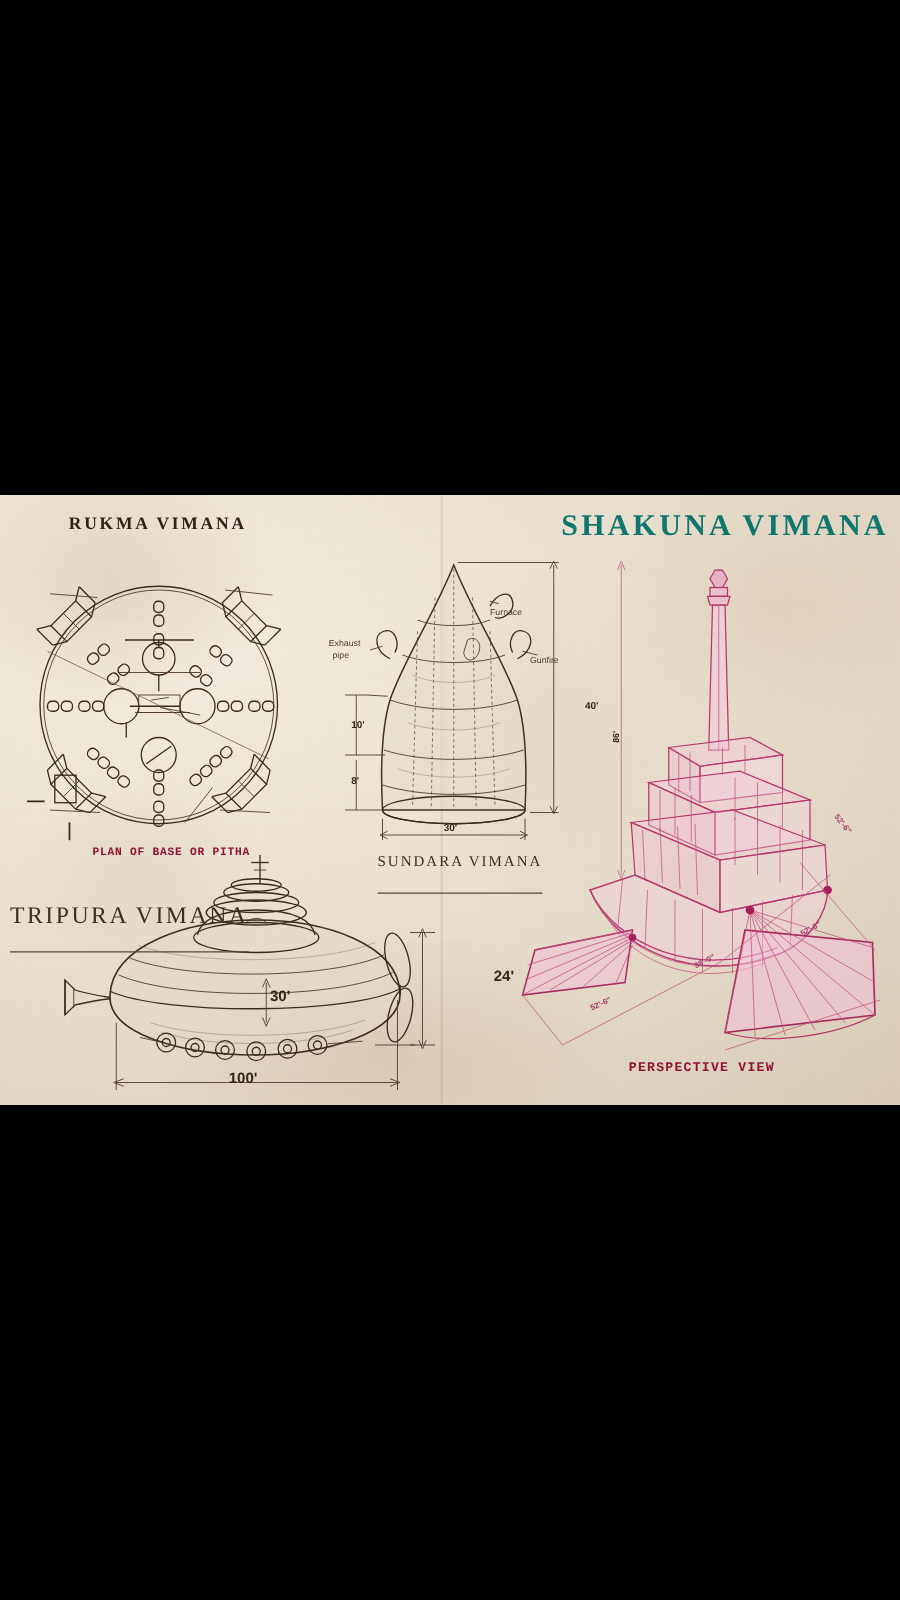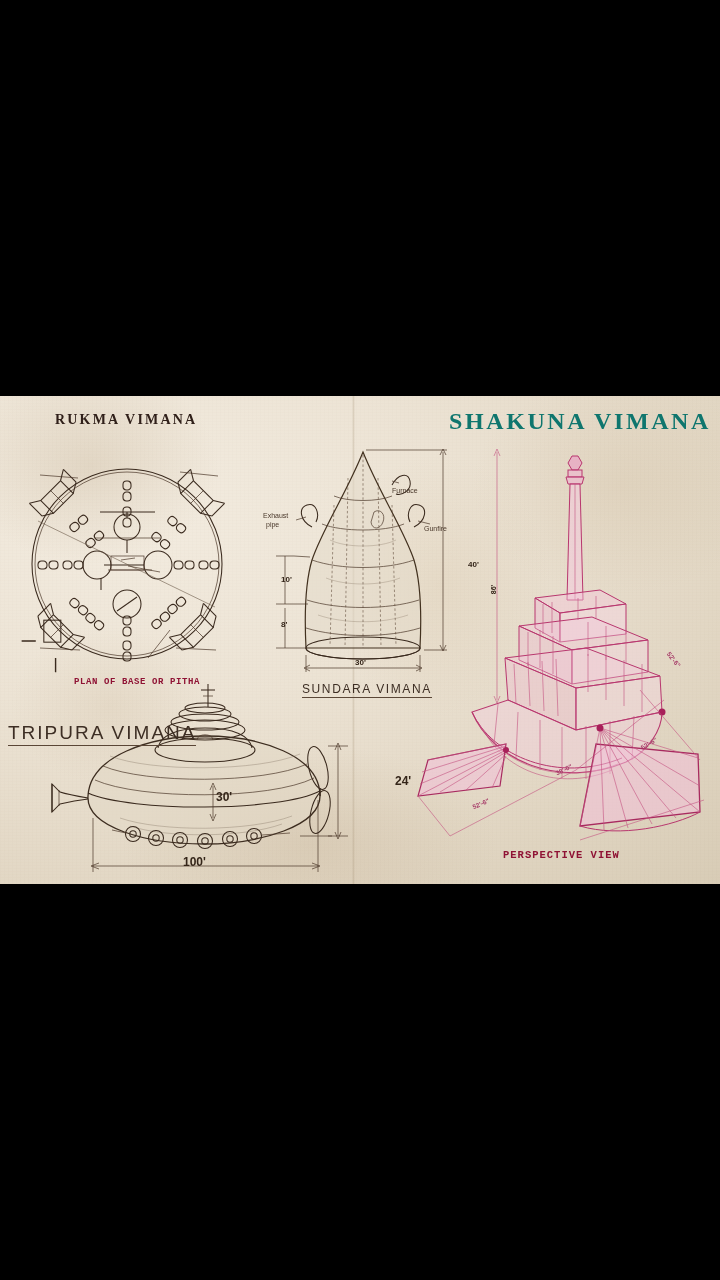--- a/index.html
+++ b/index.html
@@ -34,23 +34,23 @@
   
   .hd-serif{position:absolute;font-family:"Liberation Serif",serif;font-weight:700;
             letter-spacing:2.2px;white-space:nowrap;}
   #title-rukma{left:55px;top:412px;font-size:14px;color:#30201a;}
   #title-shakuna{left:449px;top:408px;font-size:24px;color:#0f766e;letter-spacing:2.6px;text-align:center;}
   .cap-serif{position:absolute;font-family:Liberation Mono, monospace;font-weight:700;
              font-size:9px;letter-spacing:.6px;color:#8f1234;white-space:nowrap;}
   #cap-pitha{left:74px;top:677px;}
   #cap-persp{left:503px;top:849px;font-size:10.5px;letter-spacing:1px;text-align:center;}
 
-  .cap-sans{position:absolute;font-family:Liberation Sans, sans-serif;font-size:12px;
+  .cap-sans{position:absolute;font-family:Liberation Serif, serif;font-size:12px;
             letter-spacing:1.6px;color:#3d2e24;white-space:nowrap;
-            border-bottom:1px solid #5a4636;padding-bottom:1px;}
+            border-bottom:1px solid #5a4636;padding-bottom:17px;}
   #title-tripura{left:8px;top:722px;font-size:19px;letter-spacing:2px;}
   #cap-sundara{left:302px;top:682px;}
 
   .dim{position:absolute;font-family:"Liberation Sans",sans-serif;color:#342519;
        font-weight:700;white-space:nowrap;}
   .dim-sm{font-size:8px;}
   .lbl{position:absolute;font-family:"Liberation Sans",sans-serif;color:#4a382b;
        font-size:7px;white-space:nowrap;line-height:1.15;}
   #lbl-rudder{left:30px;top:826px;font-size:10.5px;color:#3a2b20;letter-spacing:.4px;}
 

